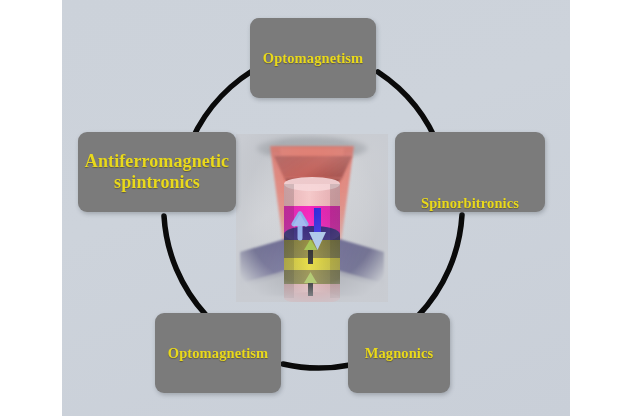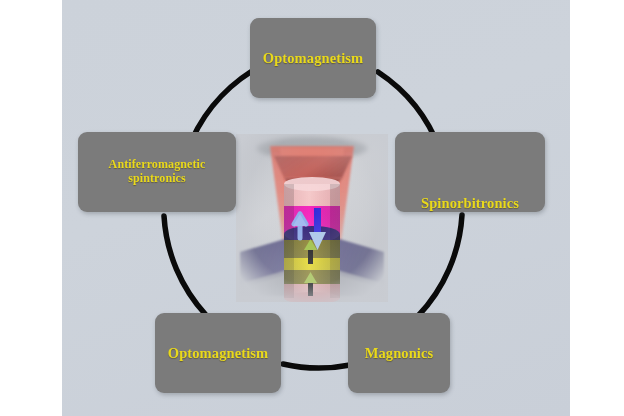--- a/index.html
+++ b/index.html
@@ -68,21 +68,21 @@
     padding: 0 6px;
     white-space: pre-line;
   }
 
   #node-opto        { left: 250px; top: 18px;  width: 126px; height: 80px; }
   #node-antiferro   { left: 78px;  top: 132px; width: 158px; height: 80px; }
   #node-spinorb     { left: 395px; top: 132px; width: 150px; height: 80px; align-items: flex-end; }
   #node-strain      { left: 155px; top: 313px; width: 126px; height: 80px; }
   #node-magnon      { left: 348px; top: 313px; width: 102px; height: 80px; }
 
-  #node-antiferro .node-label { font-size: 12px; }
+  #node-antiferro .node-label { font-size: 18px; }
 </style>
 </head>
 <body>
 
 <div id="root">
 
   <div id="panel"></div>
 
   <div id="center-art">
     <svg width="152" height="168" viewBox="0 0 152 168" xmlns="http://www.w3.org/2000/svg">

